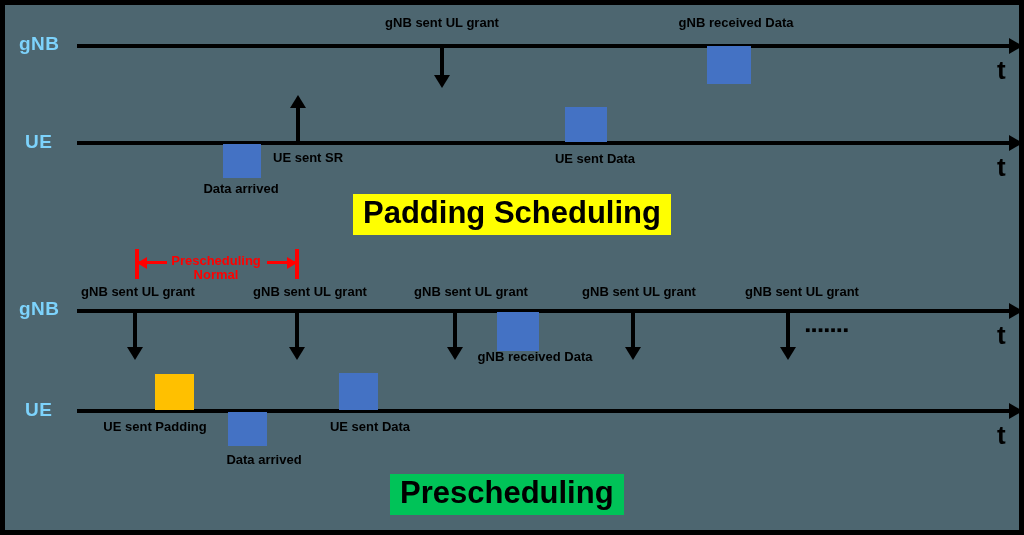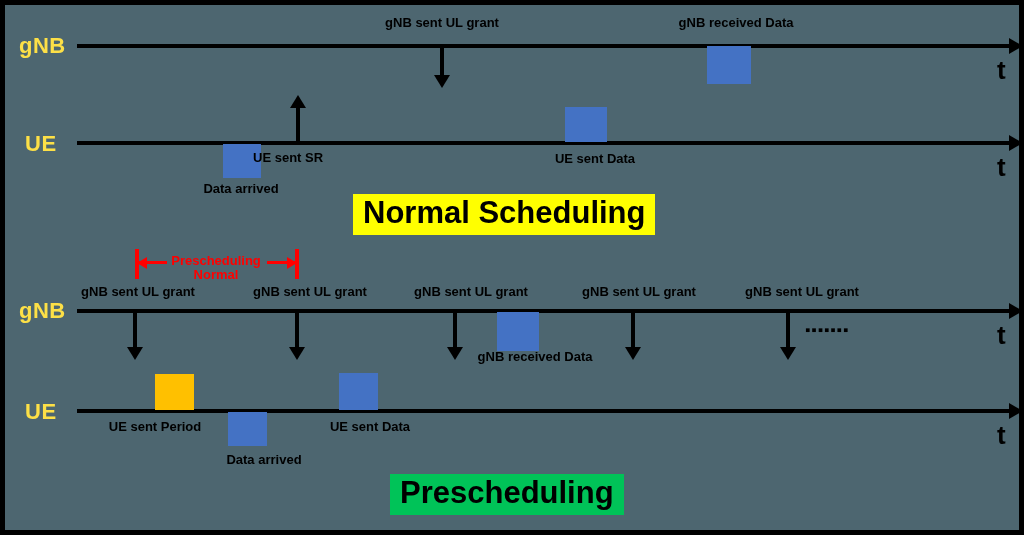--- a/index.html
+++ b/index.html
@@ -31,22 +31,22 @@
     position: absolute;
     width: 0;
     height: 0;
     border-top: 8px solid transparent;
     border-bottom: 8px solid transparent;
     border-left: 14px solid #000;
   }
   .node-label {
     position: absolute;
     font-weight: bold;
-    font-size: 22px;
-    color: #fde047;
+    font-size: 19px;
+    color: #7dd3fc;
     letter-spacing: .5px;
     white-space: nowrap;
   }
   .t-label {
     position: absolute;
     font-weight: bold;
     font-size: 26px;
     color: #000;
   }
 
@@ -167,26 +167,26 @@
   <div class="node-label" style="left:20px; top:126px;">UE</div>
   <div class="axis" style="left:72px; top:136px; width:938px;"></div>
   <div class="axis-head" style="left:1004px; top:130px;"></div>
   <div class="t-label" style="left:992px; top:147px;">t</div>
 
   <div class="blk blue" style="left:218px; top:139px; width:38px; height:34px;"></div>
   <div class="evt center" style="left:236px; top:176px;">Data arrived</div>
 
   <div class="varrow" style="left:291px; top:98px; height:38px;"></div>
   <div class="vhead-up" style="left:293px; top:90px;"></div>
-  <div class="evt" style="left:248px; top:145px;text-align:center;">UE sent SR</div>
+  <div class="evt" style="left:268px; top:145px;text-align:center;">UE sent SR</div>
 
   <div class="blk blue" style="left:560px; top:102px; width:42px; height:35px;"></div>
   <div class="evt center" style="left:590px; top:146px;">UE sent Data</div>
 
-  <div class="banner yellow" style="left:348px; top:189px;">Normal Scheduling</div>
+  <div class="banner yellow" style="left:348px; top:189px;">Padding Scheduling</div>
 
   <div class="pre-bracket">
     <div class="pre-tick" style="left:130px; top:244px; height:30px;"></div>
     <div class="pre-tick" style="left:290px; top:244px; height:30px;"></div>
     <div class="pre-line" style="left:132px; top:256px; width:30px;"></div>
     <div class="pre-line" style="left:262px; top:256px; width:30px;"></div>
     <div class="pre-head-l" style="left:132px; top:252px;"></div>
     <div class="pre-head-r" style="left:282px; top:252px;"></div>
   </div>
   <div class="pre-text" style="left:211px; top:249px;"><span>Prescheduling</span><br><span>Normal</span></div>
@@ -220,21 +220,21 @@
   <div class="evt center" style="left:530px; top:344px;">gNB received Data</div>
 
   <div class="dots" style="left:800px; top:316px;">▪▪▪▪▪▪▪</div>
 
   <div class="node-label" style="left:20px; top:394px;">UE</div>
   <div class="axis" style="left:72px; top:404px; width:938px;"></div>
   <div class="axis-head" style="left:1004px; top:398px;"></div>
   <div class="t-label" style="left:992px; top:415px;">t</div>
 
   <div class="blk orange" style="left:150px; top:369px; width:39px; height:36px;"></div>
-  <div class="evt center" style="left:150px; top:414px;">UE sent Period</div>
+  <div class="evt center" style="left:150px; top:414px;">UE sent Padding</div>
 
   <div class="blk blue" style="left:223px; top:407px; width:39px; height:34px;"></div>
   <div class="evt center" style="left:259px; top:447px;">Data arrived</div>
 
   <div class="blk blue" style="left:334px; top:368px; width:39px; height:37px;"></div>
   <div class="evt center" style="left:365px; top:414px;">UE sent Data</div>
 
   <div class="banner green" style="left:385px; top:469px;">Prescheduling</div>
 
 </div>

